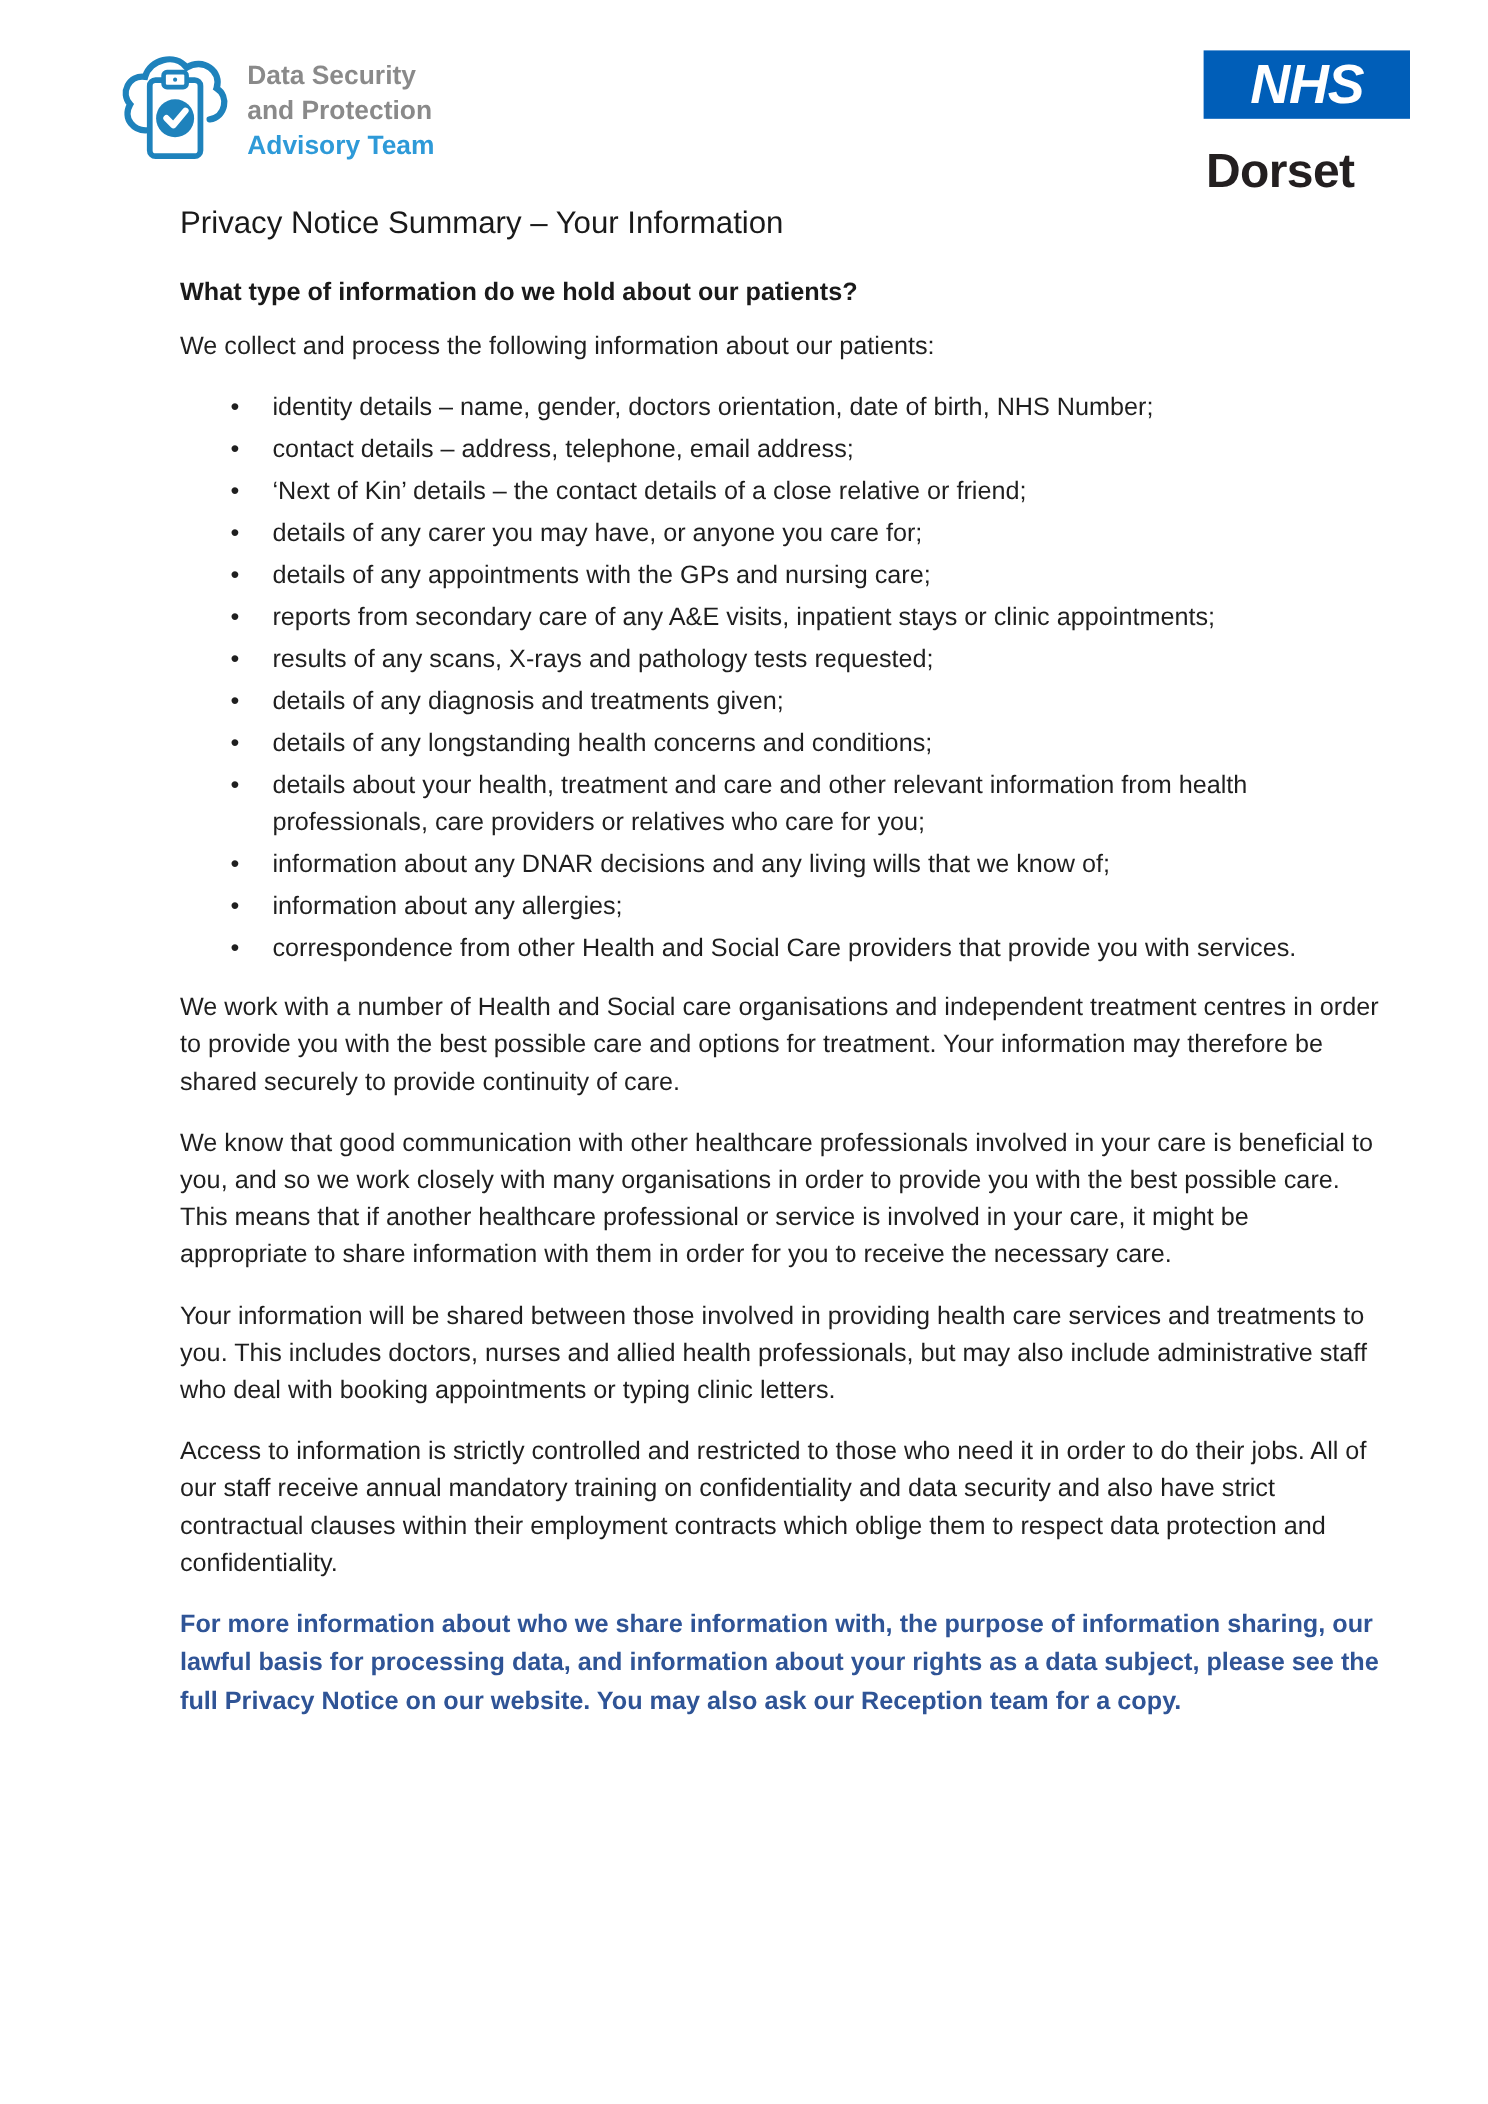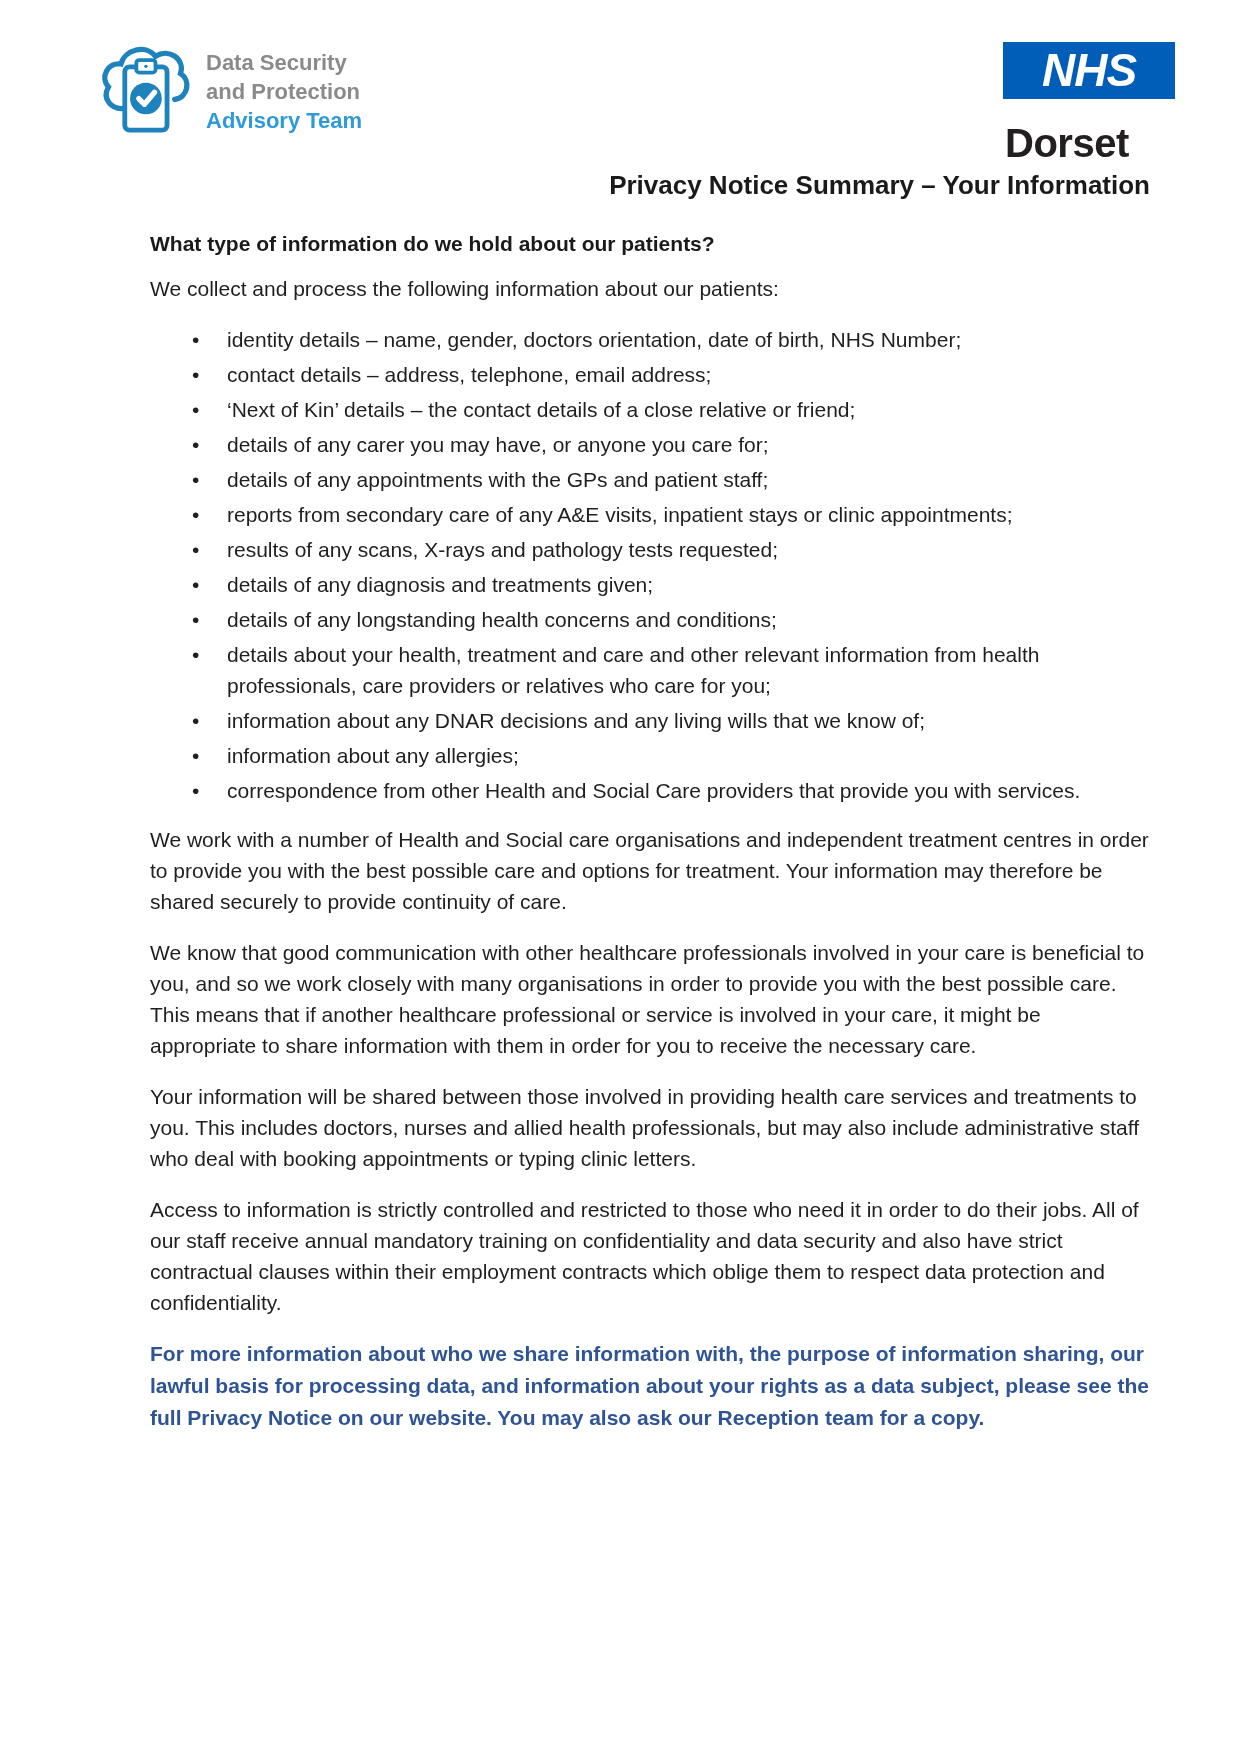--- a/index.html
+++ b/index.html
@@ -64,24 +64,23 @@
   
   .doc {
     position: absolute;
     left: 150px;
     top: 168px;
     width: 1000px;
   }
   .doc-title {
     font-size: 26px;
     line-height: 34px;
-    font-weight: bold;
+    font-weight: normal;
     margin: 0 0 26px 0;
     color: #1a1a1a;
-    text-align: right;
   }
   .doc-h2 {
     font-size: 21px;
     line-height: 31px;
     font-weight: bold;
     margin: 0 0 14px 0;
     color: #1a1a1a;
   }
   .doc p.body-para {
     font-size: 21px;
@@ -148,21 +147,21 @@
 
   <h2 class="doc-h2">What type of information do we hold about our patients?</h2>
 
   <p class="body-para">We collect and process the following information about our patients:</p>
 
   <ul class="bullet-list">
     <li>identity details – name, gender, doctors orientation, date of birth, NHS Number;</li>
     <li>contact details – address, telephone, email address;</li>
     <li>‘Next of Kin’ details – the contact details of a close relative or friend;</li>
     <li>details of any carer you may have, or anyone you care for;</li>
-    <li>details of any appointments with the GPs and patient staff;</li>
+    <li>details of any appointments with the GPs and nursing care;</li>
     <li>reports from secondary care of any A&amp;E visits, inpatient stays or clinic appointments;</li>
     <li>results of any scans, X-rays and pathology tests requested;</li>
     <li>details of any diagnosis and treatments given;</li>
     <li>details of any longstanding health concerns and conditions;</li>
     <li>details about your health, treatment and care and other relevant information from health professionals, care providers or relatives who care for you;</li>
     <li>information about any DNAR decisions and any living wills that we know of;</li>
     <li>information about any allergies;</li>
     <li>correspondence from other Health and Social Care providers that provide you with services.</li>
   </ul>
 

